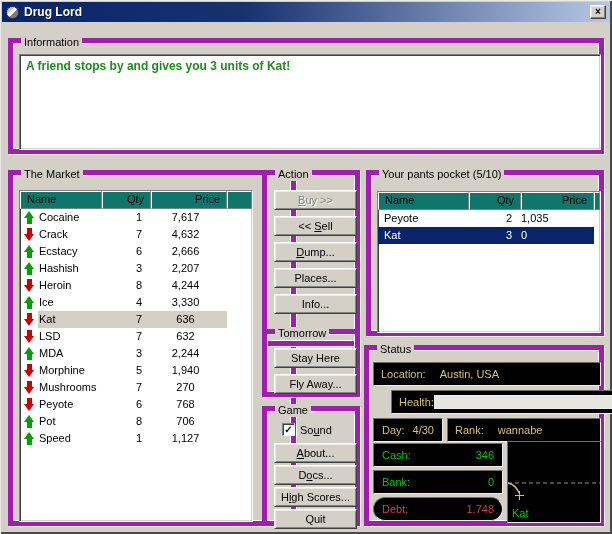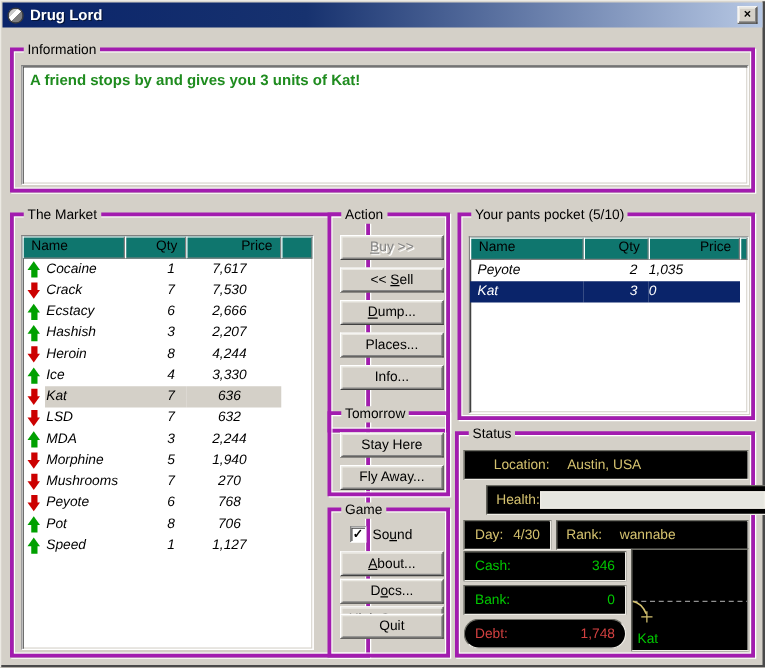--- a/index.html
+++ b/index.html
@@ -17,21 +17,21 @@
           background:linear-gradient(135deg,#c9c9c9 0 32%,#ffffff 32% 56%,#7f7f7f 56% 100%);
           border:1px solid #3c3c3c; }
   .title-text { color:#fff; font-weight:bold; font-size:12px; margin-left:5px;
                 text-shadow:1px 1px 0 rgba(0,0,0,.45); }
   .close-btn { margin-left:auto; width:16px; height:14px; background:#D4D0C8;
                border:1px solid; border-color:#fff #404040 #404040 #fff;
                box-shadow: inset -1px -1px 0 #848484, inset 1px 1px 0 #ECEAE4;
                font-size:10px; font-weight:bold; line-height:12px; text-align:center; }
 
   
-  .group { position:absolute; border:3px solid #a21caf;
+  .group { position:absolute; border:5px solid #a21caf;
            box-shadow: inset 0 0 0 1px #FFFFFF, 1px 1px 0 #FFFFFF; }
   .glabel { position:absolute; top:-7px; left:8px; background:#D4D0C8; padding:0 3px;
             line-height:13px; white-space:nowrap; }
 
   .g-info    { left:8px;   top:38px;  width:596px; height:116px; }
   .g-market  { left:8px;   top:170px; width:288px; height:356px; }
   .g-action  { left:262px; top:170px; width:98px;  height:176px; }
   .g-tomorrow{ left:262px; top:329px; width:98px;  height:68px;  }
   .g-game    { left:262px; top:406px; width:98px;  height:120px; }
   .g-pocket  { left:366px; top:170px; width:238px; height:166px; }
@@ -49,21 +49,21 @@
   .pocket .list { left:6px; top:16px; width:224px; height:142px; }
   .lheader { display:flex; height:18px; flex:none; }
   .hcell { background:#0f766e; border:1px solid; border-color:#FFF #808080 #808080 #FFF;
            line-height:15px; padding:0 6px; flex:none; }
   .h-fill { flex:1; padding:0; }
   .h-name { width:82px; } .h-qty { width:49px; text-align:right; } .h-price { width:76px; text-align:right; }
   .hp-name { width:91px; } .hp-qty { width:52px; text-align:right; } .hp-price { width:73px; text-align:right; }
 
   .lrow { display:flex; height:17px; align-items:center; flex:none; }
   .icell { width:18px; flex:none; display:flex; justify-content:center; }
-  .rc { line-height:17px; height:17px;font-style:italic; }
+  .rc { line-height:17px; height:17px; }
   .r-name  { width:64px; flex:none; padding-left:1px; }
   .r-qty   { width:49px; flex:none; text-align:right; padding-right:9px; }
   .r-price { width:76px; flex:none; text-align:center; padding-right:7px; }
   .market .selected { background:#D4D0C8; }
   .p-name  { width:91px; flex:none; padding-left:6px; }
   .p-qty   { width:52px; flex:none; text-align:right; padding-right:9px; }
   .p-price { width:73px; flex:none; text-align:left; padding-right:7px; }
   .pocket .selected { background:#0A246A; color:#fff; }
 
   
@@ -85,21 +85,21 @@
 
   .checkbox-row { position:absolute; left:15px; top:12px; display:flex; align-items:center; gap:5px; }
   .checkbox { width:13px; height:13px; background:#fff; border:1px solid;
               border-color:#808080 #fff #fff #808080; box-shadow: inset 1px 1px 0 #404040;
               font-size:10px; font-weight:bold; line-height:11px; text-align:center; flex:none; }
 
   
   .panel { position:absolute; background:#000; border:1px solid;
            border-color:#6E6E66 #EFEDE6 #EFEDE6 #6E6E66;
            color:#D5C26F; line-height:22px; overflow:hidden; }
-  .p-location { left:4px; top:12px;  width:228px; height:24px;padding-left:16px; }
+  .p-location { left:4px; top:12px;  width:228px; height:24px; }
   .p-health   { left:22px; top:40px;  width:228px; height:24px; }
   .p-day      { left:4px; top:68px;  width:70px;  height:24px; display:flex; justify-content:space-between; padding:0 8px; }
   .p-rank     { left:78px; top:68px; width:154px; height:24px; }
   .p-cash     { left:4px; top:93px;  width:130px; height:24px; display:flex; justify-content:space-between; padding:0 8px; }
   .p-bank     { left:4px; top:120px; width:130px; height:24px; display:flex; justify-content:space-between; padding:0 8px; }
   .p-debt     { left:4px; top:147px; width:130px; height:24px; display:flex; justify-content:space-between; padding:0 8px; }
   .p-chart    { left:138px; top:91px; width:94px; height:82px; }
   .lab { padding-left:7px; }
   .gap { margin-left:11px; }
   .green { color:#00C800; } .red { color:#D24040;border-radius:12px; }
@@ -145,21 +145,21 @@
         <span class="rc r-name">Cocaine</span>
         <span class="rc r-qty">1</span>
         <span class="rc r-price">7,617</span>
       </div>
       <div class="lrow">
         <span class="icell">
             <i class="trend down"></i>
           </span>
         <span class="rc r-name">Crack</span>
         <span class="rc r-qty">7</span>
-        <span class="rc r-price">7,530</span>
+        <span class="rc r-price">4,632</span>
       </div>
       <div class="lrow">
         <span class="icell">
             <i class="trend up"></i>
           </span>
         <span class="rc r-name">Ecstacy</span>
         <span class="rc r-qty">6</span>
         <span class="rc r-price">2,666</span>
       </div>
       <div class="lrow">
@@ -270,21 +270,21 @@
 
   <div class="group g-game">
     <span class="glabel">Game</span>
     <div class="checkbox-row">
       <span class="checkbox"><span>✓</span></span>
       <span><span>So</span><span class="key">u</span><span>nd</span></span>
     </div>
     <div class="btn" style="top:32px"><span></span><span class="key">A</span><span>bout...</span></div>
     <div class="btn" style="top:54px"><span>D</span><span class="key">o</span><span>cs...</span></div>
     <div class="btn" style="top:76px"><span>H</span><span class="key">i</span><span>gh Scores...</span></div>
-    <div class="btn" style="top:82px"><span>Quit</span></div>
+    <div class="btn" style="top:98px"><span>Quit</span></div>
   </div>
 
   <div class="group g-pocket pocket">
     <span class="glabel">Your pants pocket (5/10)</span>
     <div class="list sunken">
       <div class="lheader">
         <span class="hcell hp-name">Name</span>
         <span class="hcell hp-qty">Qty</span>
         <span class="hcell hp-price">Price</span>
         <span class="hcell h-fill"></span>

